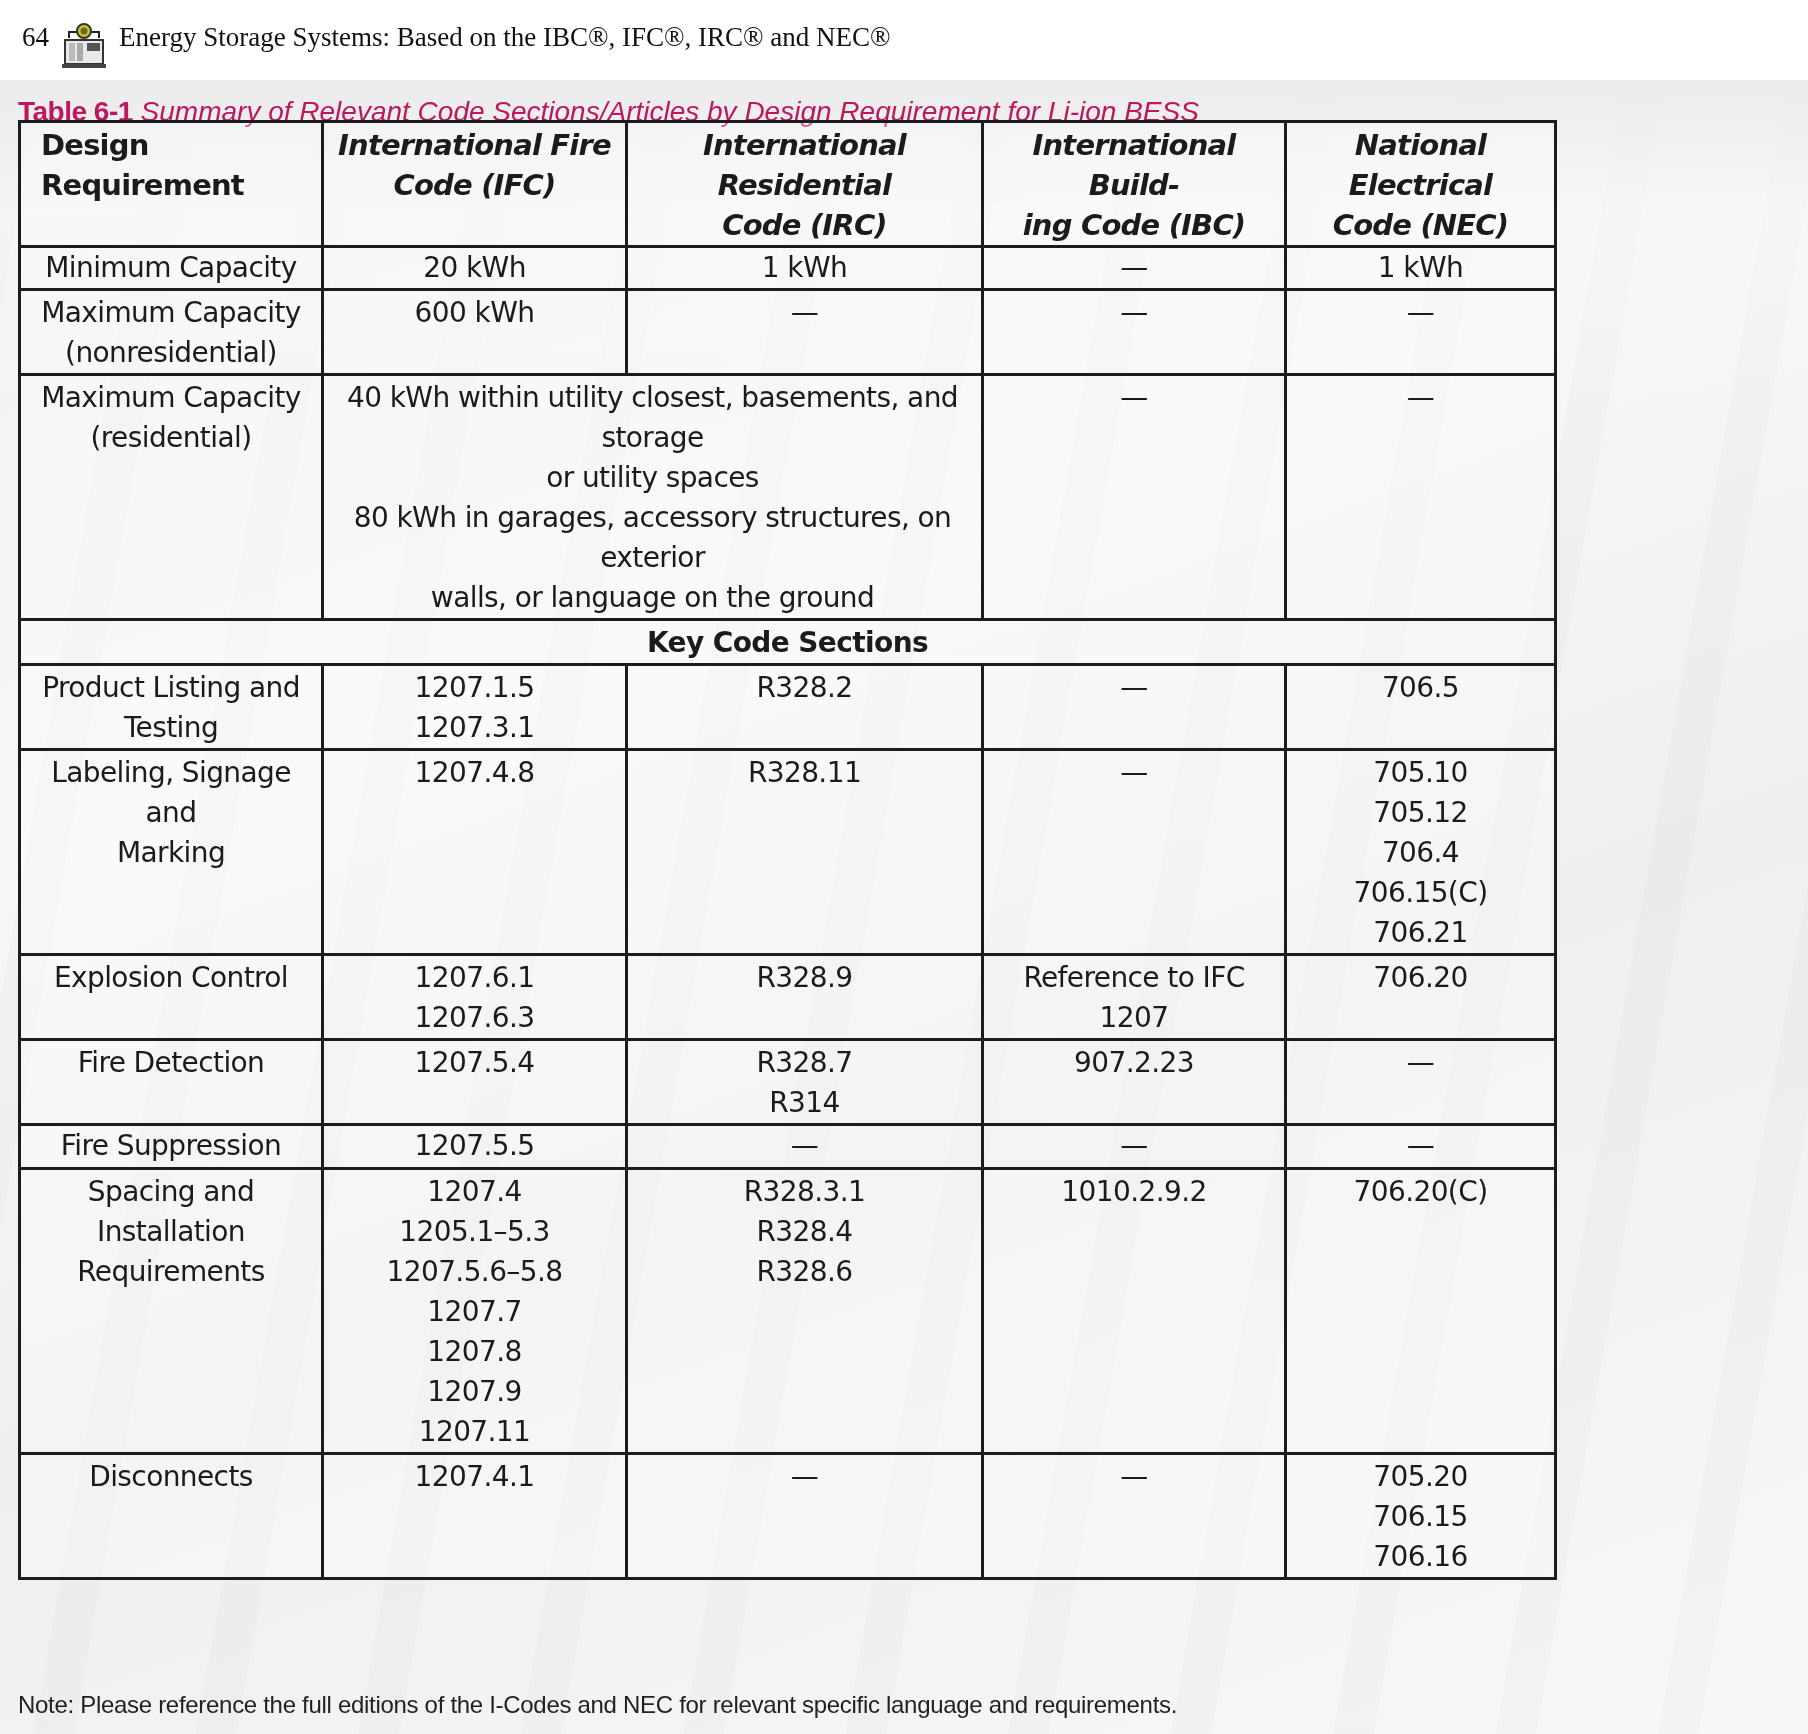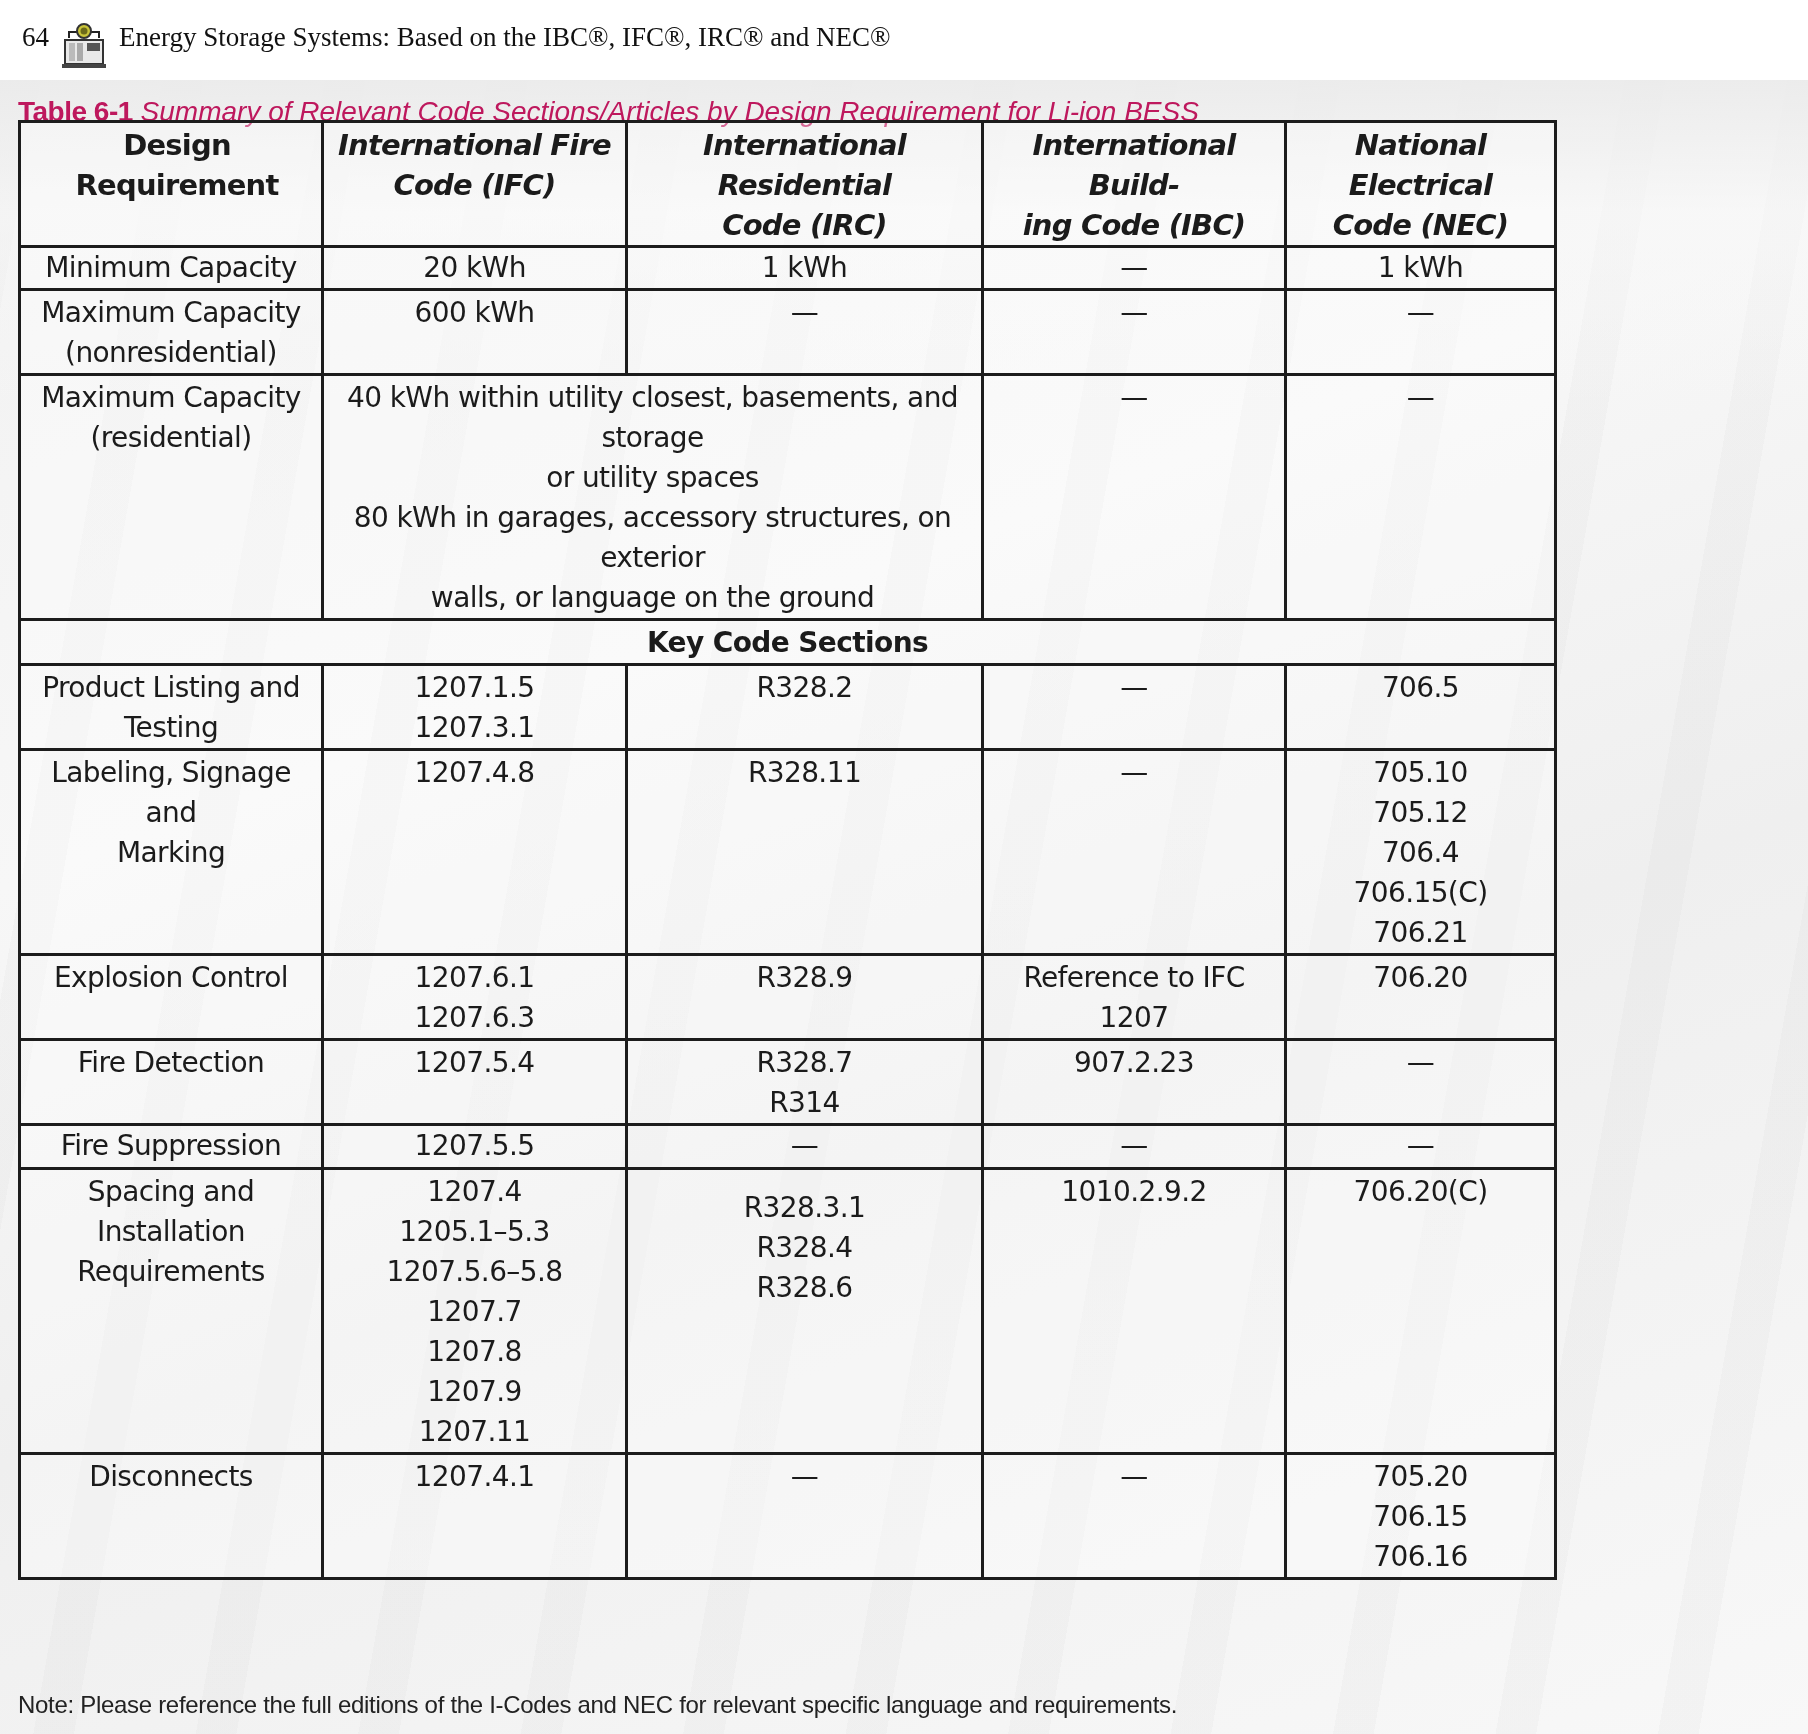--- a/index.html
+++ b/index.html
@@ -38,21 +38,21 @@
     table.codes td, table.codes th {
       border: 3px solid #1c1c1c; vertical-align: top;
       padding: 8px 11px 0 11px; font-size: 28px; line-height: 40px;
       font-weight: normal; text-align: center; color: #1b1b1b;
       letter-spacing: -0.6px;
     }
     table.codes th {
       font-weight: bold; text-align: center; padding: 2px 8px 0 8px; line-height: 40px;
       font-size: 29px; letter-spacing: -0.8px;
     }
-    table.codes th.first { text-align: center; padding-left: 20px; }
+    table.codes th.first { text-align: left; padding-left: 20px; }
     table.codes th.it { font-style: italic; }
     td.dash { text-align: center !important; }
     td.section { font-weight: bold !important; padding-top: 2px !important; }
     .line { display: block; }
 
     .note {
       position: absolute; left: 18px; top: 1691px; font-size: 24px; color: #222;
       font-family: "Liberation Sans", sans-serif; letter-spacing: -0.3px;
     }
   </style>
@@ -280,21 +280,21 @@
         </td>
     <td style="padding-top:2px">
       <span class="line">1207.4</span>
       <span class="line">1205.1–5.3</span>
       <span class="line">1207.5.6–5.8</span>
       <span class="line">1207.7</span>
       <span class="line">1207.8</span>
       <span class="line">1207.9</span>
       <span class="line">1207.11</span>
     </td>
-    <td style="padding-top:18px">
+    <td style="padding-top:2px">
       <span class="line">R328.3.1</span>
       <span class="line">R328.4</span>
       <span class="line">R328.6</span>
     </td>
     <td style="padding-top:2px">
           <span class="line">1010.2.9.2</span>
         </td>
     <td style="padding-top:2px">
           <span class="line">706.20(C)</span>
         </td>

